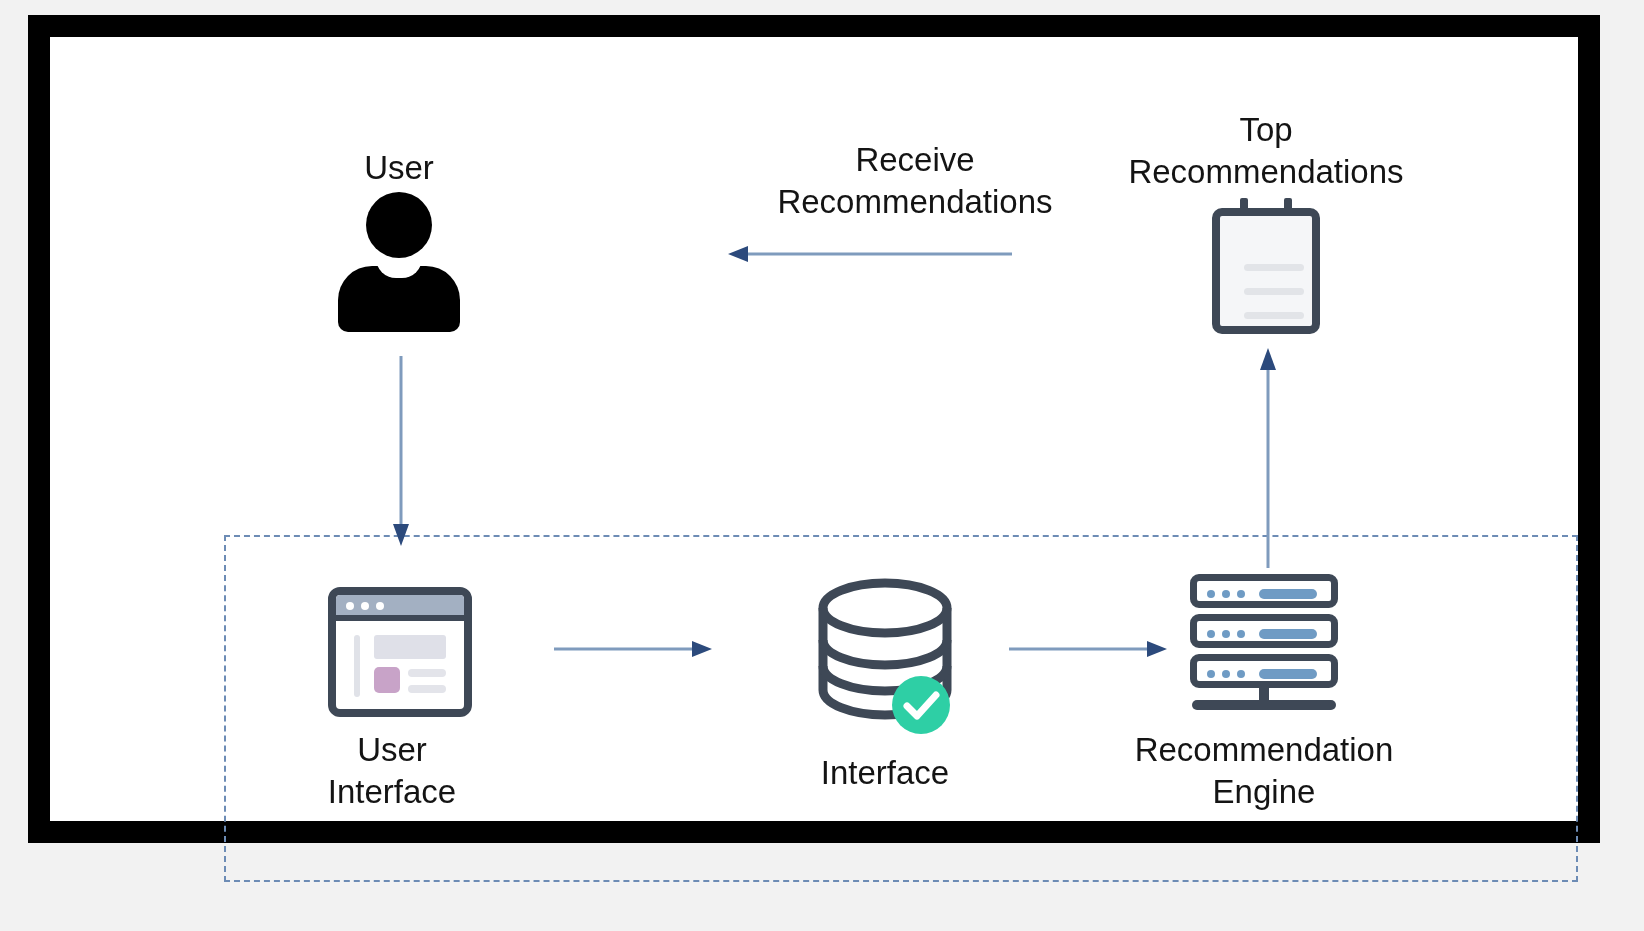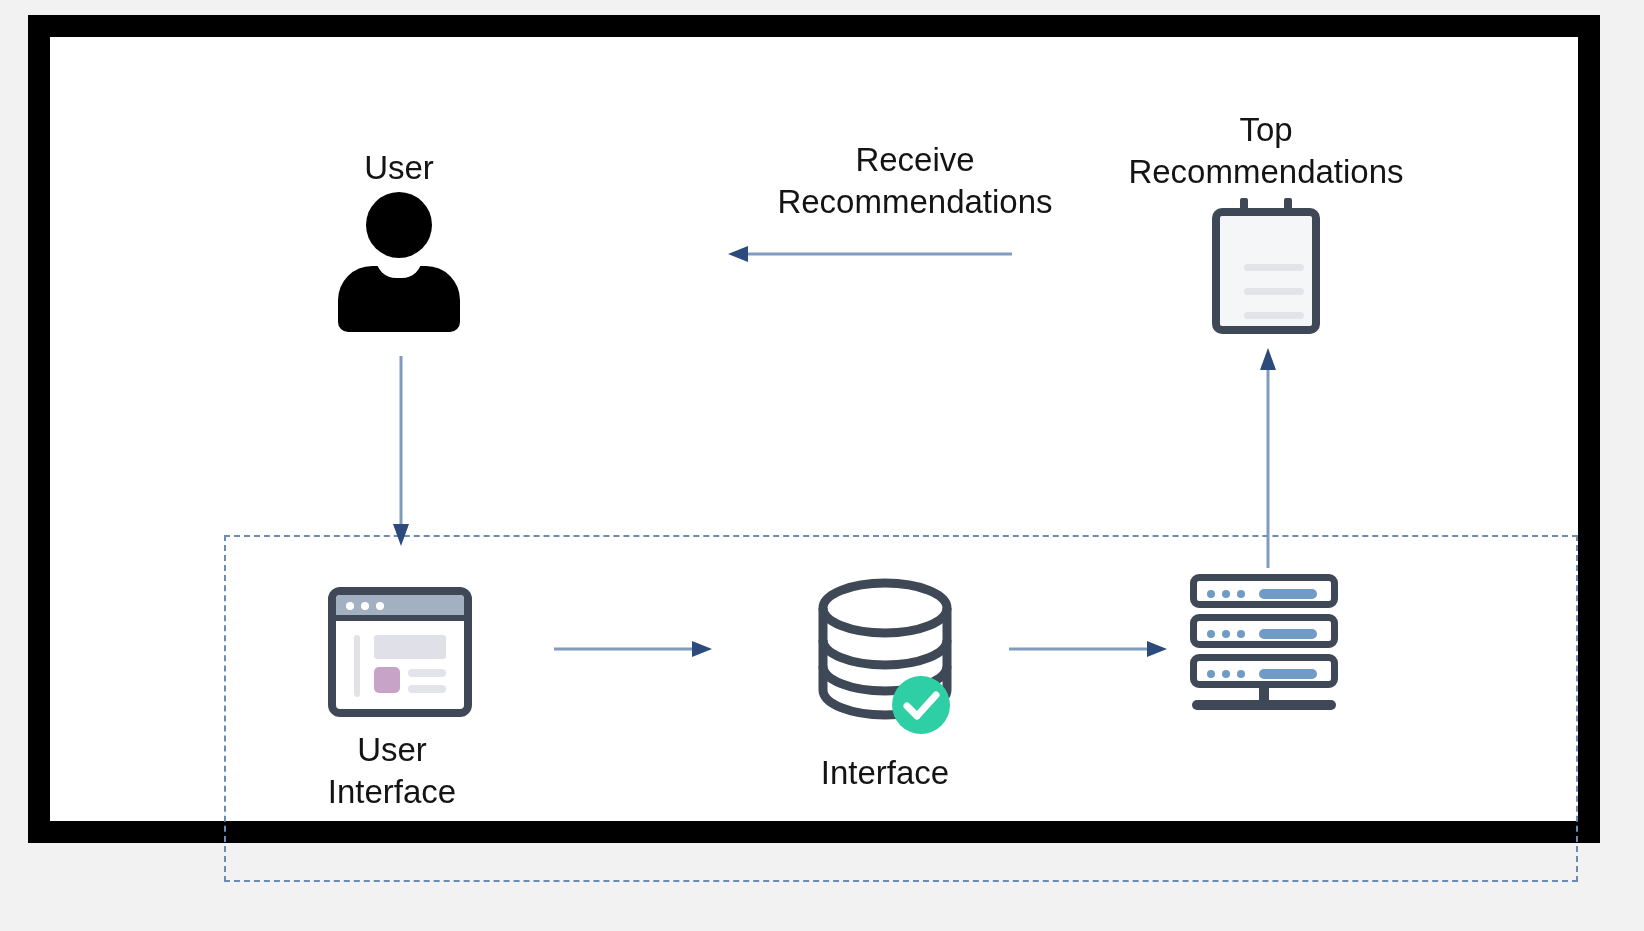--- a/index.html
+++ b/index.html
@@ -397,16 +397,18 @@
         </div>
         <div class="unit u3">
           <div class="sdot s1"></div>
           <div class="sdot s2"></div>
           <div class="sdot s3"></div>
           <div class="bar"></div>
         </div>
         <div class="post"></div>
         <div class="base"></div>
       </div>
+      <div class="label caption" style="left:1004px; top:655px;">Recommendation
+Engine</div>
 
     </div>
   </div>
 </div>
 
 </body></html>

